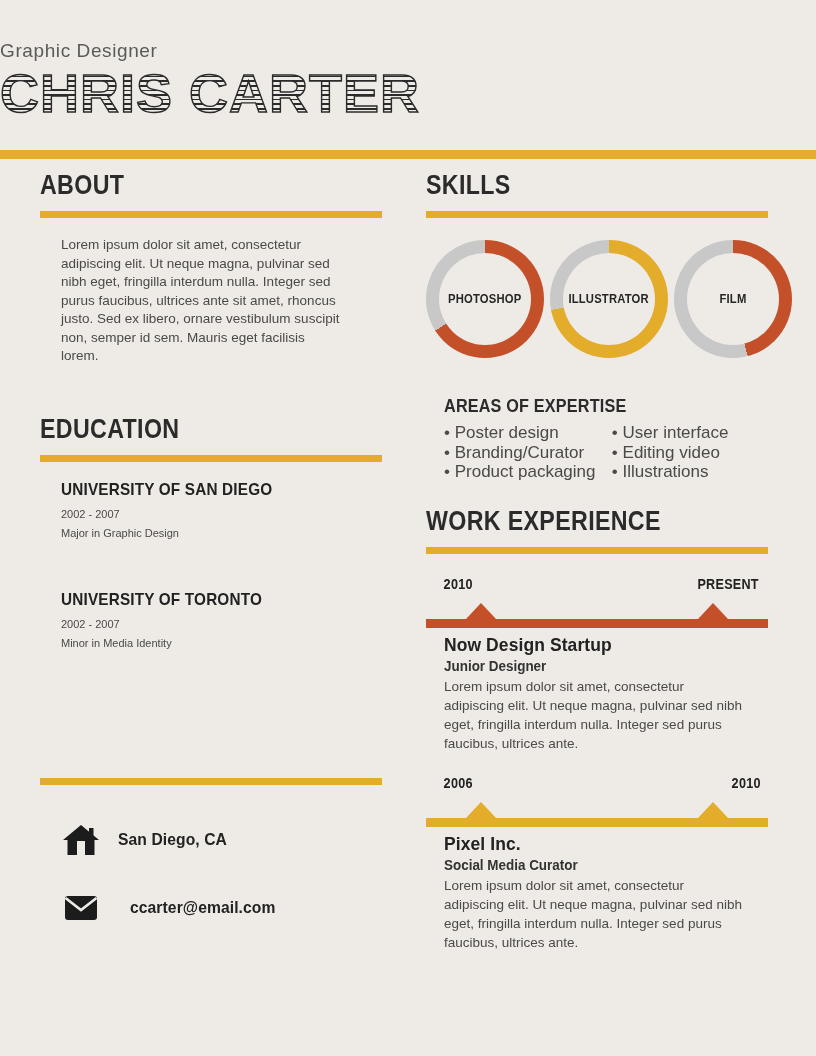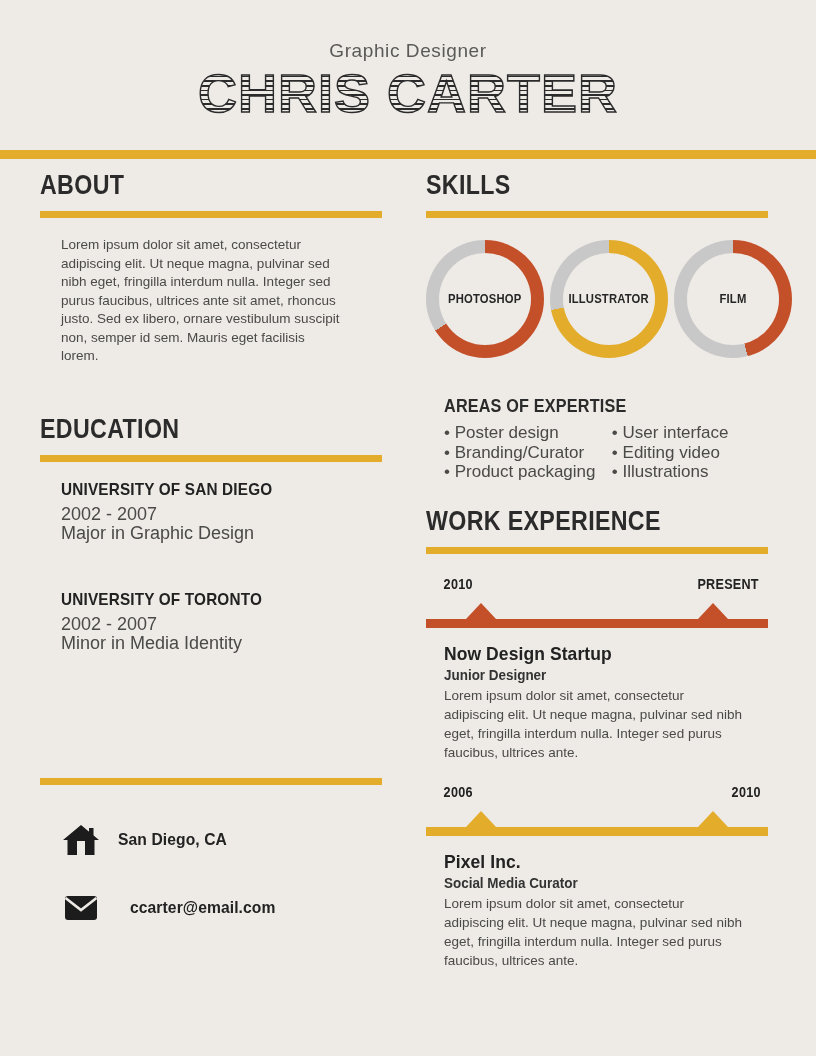--- a/index.html
+++ b/index.html
@@ -16,21 +16,21 @@
     width:816px; height:1056px;
     background:#EEEAE6;
     overflow:hidden;
   }
 
   
   .header {
     position:absolute; left:0; top:0;
     width:678px; height:150px;
     background:#EEEBE7;
-    text-align:center;
+    text-align:left;
   }
   .job-title {
     position:absolute; left:0; top:40px; width:816px;
     font-size:19px; letter-spacing:0.6px;
     color:#5a5a58; font-weight:400;
   }
   .name-wrap {
     position:absolute; left:0; top:62px; width:816px;
     height:70px;
   }
@@ -96,21 +96,21 @@
   
   #education-block { margin-top:48px; }
   .edu-entry { margin-top:18px; padding-left:21px; }
   .edu-school {
     font-size:17px; font-weight:700; color:#222;
     letter-spacing:0.2px;
     transform:scaleX(0.9); transform-origin:left center;
     white-space:nowrap;
   }
   .edu-years, .edu-degree {
-    font-size:18px; line-height:19px; color:#4a4a48;
+    font-size:11px; line-height:19px; color:#4a4a48;
   }
   .edu-years { margin-top:5px; }
   .edu-gap { height:29px; }
 
   
   .contact-rule {
     position:absolute; left:40px; top:778px;
     width:342px; height:7px; background:#E3AC2B;
   }
   .contact { position:absolute; left:60px; top:818px; width:330px; }
@@ -197,21 +197,21 @@
   .tl-bar {
     position:absolute; left:0; bottom:0;
     width:342px; height:9px;
   }
   .tl-marker {
     position:absolute; bottom:9px;
     width:0; height:0;
     border-left:15px solid transparent;
     border-right:15px solid transparent;
   }
-  .job-body { padding-left:18px; margin-top:15px; }
+  .job-body { padding-left:18px; margin-top:6px; }
   .job-company {
     font-size:19px; font-weight:700; color:#222;
     letter-spacing:0.1px;
     transform:scaleX(0.92); transform-origin:left center;
     white-space:nowrap;
   }
   .job-role {
     font-size:14px; font-weight:700; color:#333;
     margin-top:2px;
     transform:scaleX(0.96); transform-origin:left center;

